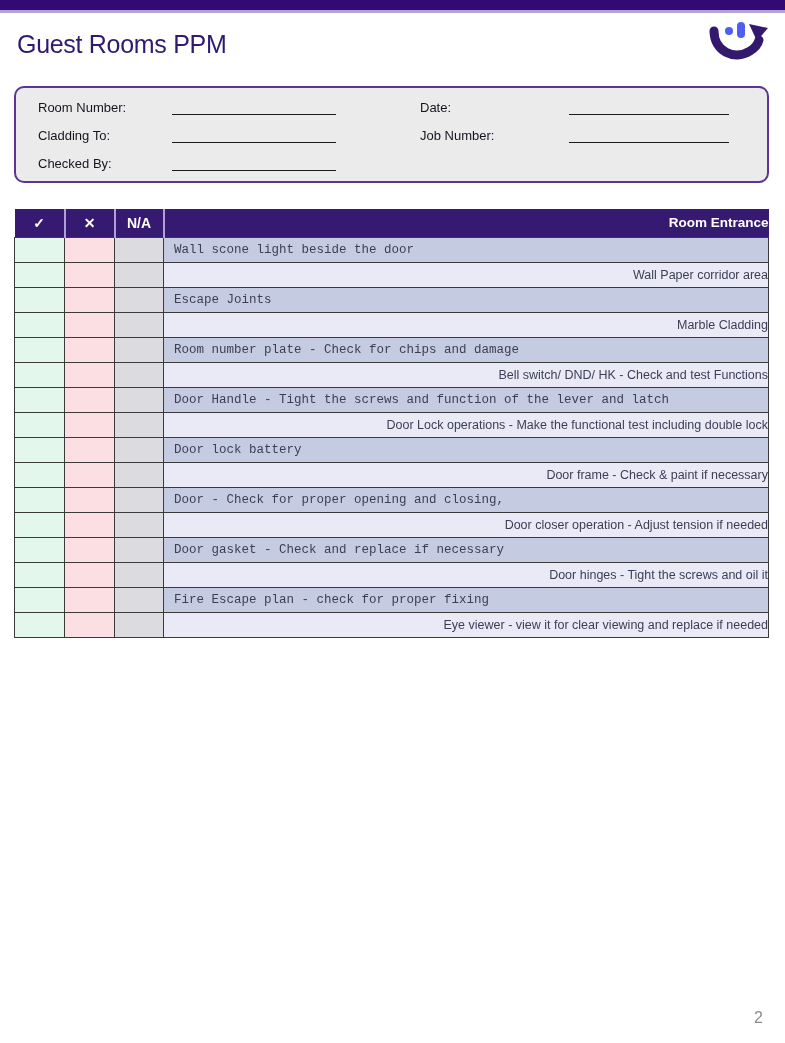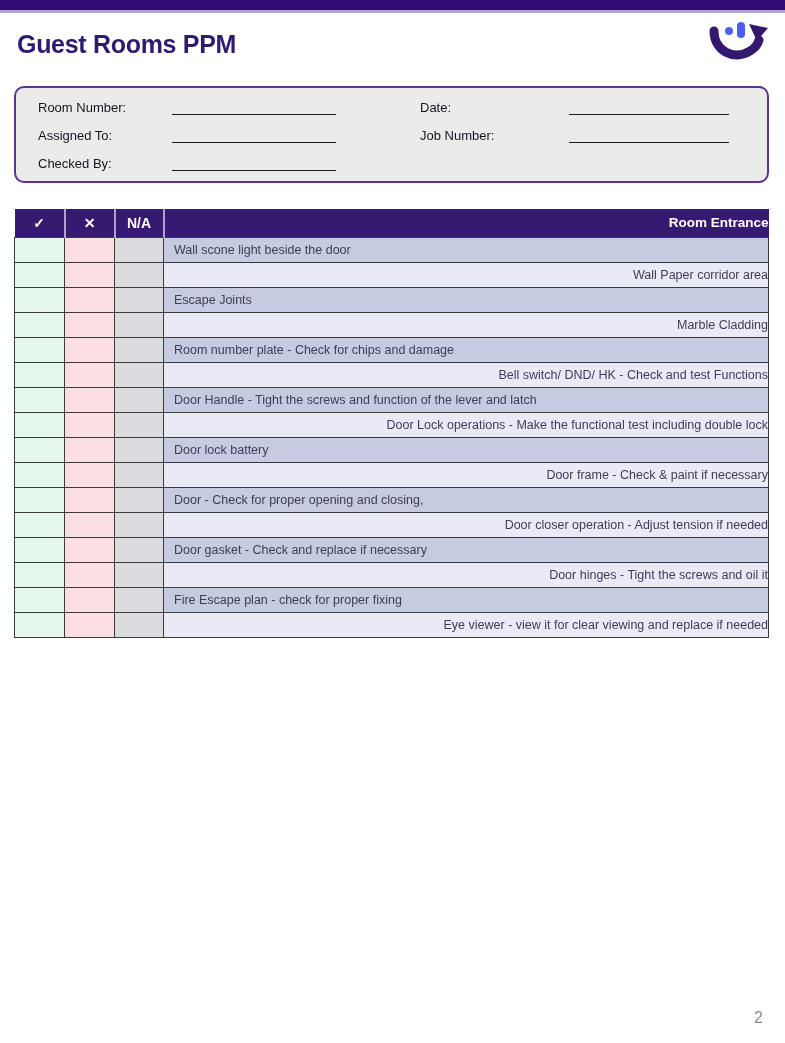--- a/index.html
+++ b/index.html
@@ -14,21 +14,21 @@
   
   .top-bar {
     position:absolute; left:0; top:0; width:785px; height:13px;
     background:#330a73;
     border-bottom:3px solid #b3a3d9;
   }
 
   
   .page-title {
     position:absolute; left:17px; top:30px;
-    font-size:25px; font-weight:700; letter-spacing:-0.3px;
+    font-size:25px; font-weight:400; letter-spacing:-0.3px;
     color:#2e1a6e;
   }
 
   
   .logo {
     position:absolute; right:15px; top:21px;
     width:64px; height:46px;
   }
 
   
@@ -72,21 +72,21 @@
     height:25px;
     vertical-align:middle;
   }
   .cell-check { background:#e4f7ec; cursor:pointer; }
   .cell-x     { background:#fcdfe3; cursor:pointer; }
   .cell-na    { background:#dcdce0; cursor:pointer; }
   .cell-item  {
     font-size:12.5px; color:#3d3d57;
     padding-left:10px;
   }
-  .row-dark  .cell-item { background:#c5cbe1; }
+  .row-dark  .cell-item { background:#c5cbe1;font-family:Liberation Mono, monospace; }
   .row-light .cell-item { background:#e9eaf5;text-align:right; }
 
   
   .page-number {
     position:absolute; right:22px; top:1009px;
     font-size:16px; color:#8b8b8b;
   }
 </style>
 </head>
 <body>
@@ -97,21 +97,21 @@
 
 <svg class="logo" viewBox="0 0 64 46" aria-hidden="true">
   <path d="M8 10 C 8 30, 28 40, 44 30 C 49 27 52 23 53 19" fill="none" stroke="#32196d" stroke-width="9" stroke-linecap="round"></path>
   <polygon points="43,3 62,7 51,20" fill="#32196d"></polygon>
   <circle cx="23" cy="10" r="4" fill="#4d5ef0"></circle>
   <rect x="31" y="1" width="8" height="16" rx="4" fill="#4d5ef0"></rect>
 </svg>
 
 <div class="form-box">
   <span class="field-label" style="left:22px; top:12px;">Room Number:</span>
-  <span class="field-label" style="left:22px; top:40px;">Assigned To:</span>
+  <span class="field-label" style="left:22px; top:40px;">Cladding To:</span>
   <span class="field-label" style="left:22px; top:68px;">Checked By:</span>
   <div class="field-line" style="left:156px; top:26px; width:164px;"></div>
   <div class="field-line" style="left:156px; top:54px; width:164px;"></div>
   <div class="field-line" style="left:156px; top:82px; width:164px;"></div>
 
   <span class="field-label" style="left:404px; top:12px;">Date:</span>
   <span class="field-label" style="left:404px; top:40px;">Job Number:</span>
   <div class="field-line" style="left:553px; top:26px; width:160px;"></div>
   <div class="field-line" style="left:553px; top:54px; width:160px;"></div>
 </div>

